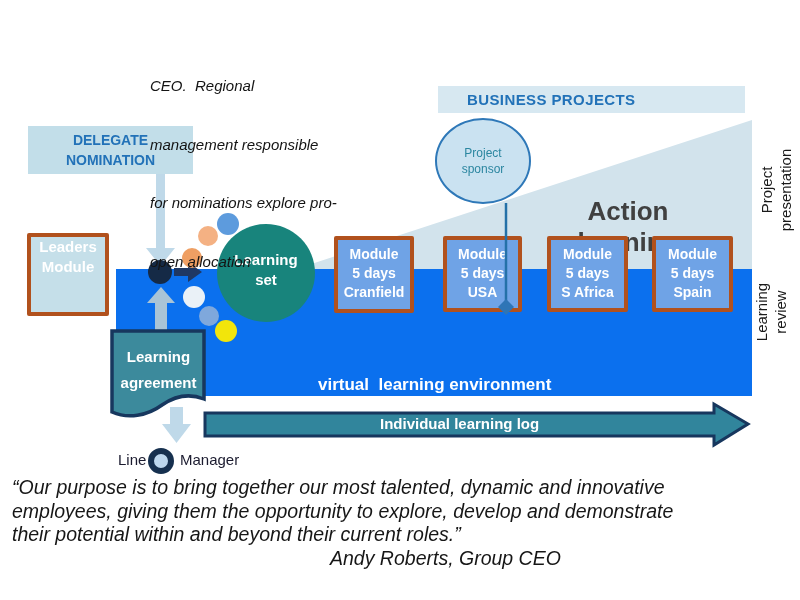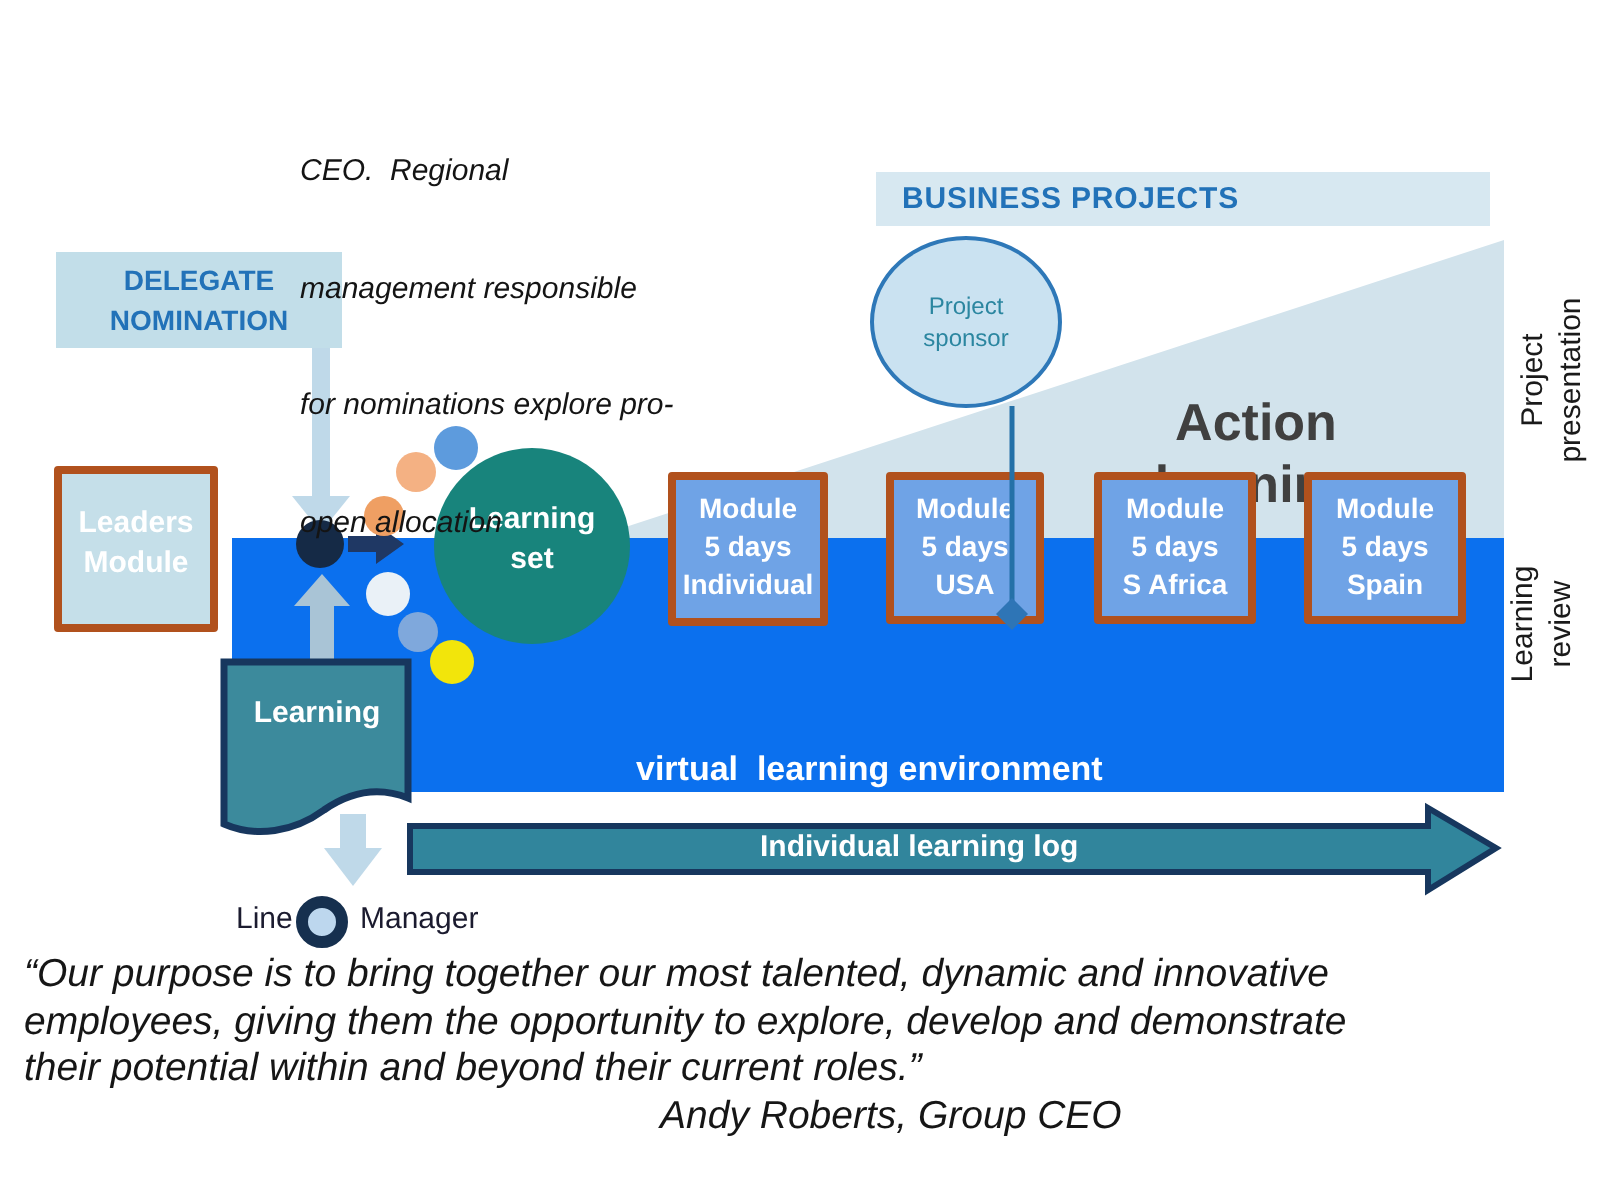--- a/index.html
+++ b/index.html
@@ -5,34 +5,34 @@
   html,body{margin:0;padding:0;background:#ffffff;}
   #slide{
     position:relative;width:800px;height:600px;background:#ffffff;overflow:hidden;
     font-family:"Liberation Sans",sans-serif;
   }
   #slide *{box-sizing:border-box;}
   .abs{position:absolute;}
   
   .note{left:150px;top:37px;font-style:italic;font-size:15px;line-height:19.5px;color:#141414;white-space:pre;z-index:5;}
   
-  .delegate{left:28px;top:126px;width:143px;height:48px;background:#C2DEE9;z-index:2;
+  .delegate{left:28px;top:126px;width:165px;height:48px;background:#C2DEE9;z-index:2;
     color:#2272B8;font-weight:bold;font-size:14px;line-height:20px;text-align:center;padding-top:4px;}
   
   .bizbar{left:438px;top:86px;width:307px;height:27px;background:#D7E8F1;z-index:1;
-    color:#2272B8;font-weight:bold;font-size:15px;line-height:27px;padding-left:13px;letter-spacing:0.4px;}
+    color:#2272B8;font-weight:bold;font-size:15px;line-height:27px;padding-left:29px;letter-spacing:0.4px;}
   
   .actionlbl{left:544px;top:196px;width:168px;text-align:center;color:#404040;font-size:26px;font-weight:600;z-index:2;}
   
   .band{left:116px;top:269px;width:636px;height:127px;background:#0B70EE;z-index:1;}
   
   .modbox{border:4px solid #B1511D;background:#6FA3E6;color:#ffffff;text-align:center;
     font-size:14px;font-weight:600;line-height:19px;padding-top:5px;z-index:2;border-radius:2px;}
   .leaders{left:27px;top:233px;width:82px;height:83px;border:4px solid #B1511D;background:#C5DFE9;
-    color:#ffffff;text-align:center;font-size:15px;font-weight:600;line-height:20px;padding-top:15px;z-index:2;border-radius:2px;}
+    color:#ffffff;text-align:center;font-size:15px;font-weight:600;line-height:20px;padding-top:0;z-index:2;border-radius:2px;}
   
   .lset{left:217px;top:224px;width:98px;height:98px;border-radius:50%;background:#18847C;
     color:#ffffff;text-align:center;font-size:15px;font-weight:600;line-height:20px;padding-top:26px;z-index:2;}
   
   .sponsor{left:435px;top:118px;width:96px;height:86px;border-radius:50%;background:#CAE2F1;border:2px solid #2E78B8;
     color:#2B86A0;text-align:center;font-size:12px;line-height:16px;padding-top:25px;z-index:2;}
   
   .portal{left:318px;top:327px;width:232px;text-align:right;color:#ffffff;font-size:17px;font-weight:600;line-height:23px;white-space:pre;z-index:5;}
   
   .agrtext{left:112px;top:344px;width:93px;text-align:center;color:#ffffff;font-size:15px;font-weight:600;line-height:26px;z-index:5;}
@@ -95,21 +95,21 @@
   </div>
 
   <div class="abs sponsor">
     <div>Project</div>
     <div>sponsor</div>
   </div>
 
   <div class="abs modbox" style="left:334px;top:236px;width:80px;height:77px;">
     <div>Module</div>
     <div>5 days</div>
-    <div>Individual</div>
+    <div>Cranfield</div>
   </div>
   <div class="abs modbox" style="left:443px;top:236px;width:79px;height:76px;">
     <div>Module</div>
     <div>5 days</div>
     <div>USA</div>
   </div>
   <div class="abs modbox" style="left:547px;top:236px;width:81px;height:76px;">
     <div>Module</div>
     <div>5 days</div>
     <div>S Africa</div>
@@ -156,20 +156,21 @@
   <div class="abs dot" style="left:183px;top:286px;width:22px;height:22px;background:#EAF1F7;"></div>
   <div class="abs dot" style="left:199px;top:306px;width:20px;height:20px;background:#7FA8DC;"></div>
   <div class="abs dot" style="left:215px;top:320px;width:22px;height:22px;background:#F2E50B;"></div>
 
   <div class="abs portal">
     <div>virtual  learning environment</div>
     <div>supported by dedicated portal</div>
   </div>
   <div class="abs agrtext">
     <div>Learning</div>
+    <div>agreement</div>
   </div>
   <div class="abs loglbl">
     <span>Individual learning log</span>
   </div>
 
   <div class="abs lm-text" style="left:118px;">
     <span>Line</span>
   </div>
   <div class="abs lm-ring"></div>
   <div class="abs lm-text" style="left:180px;">

